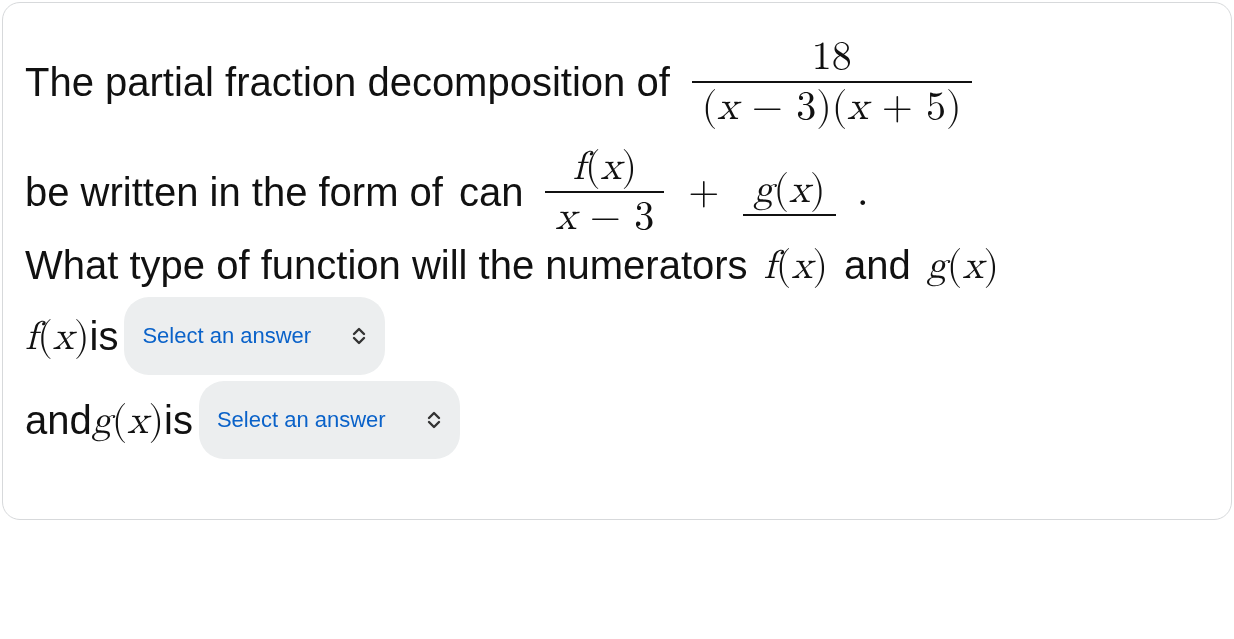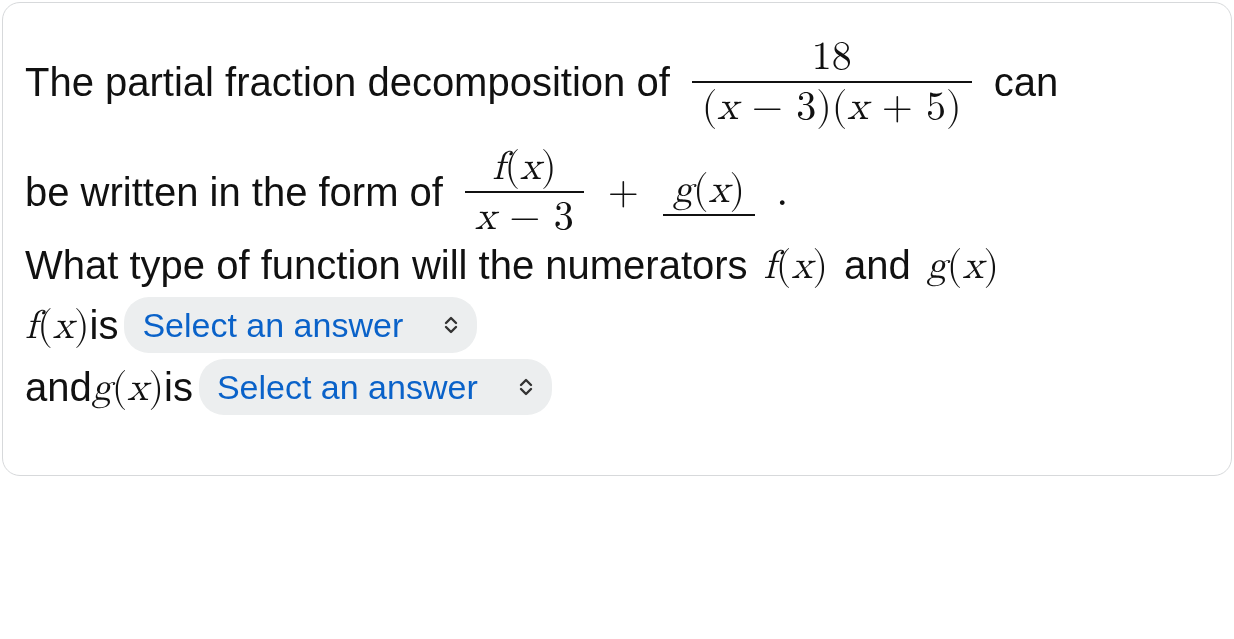--- a/index.html
+++ b/index.html
@@ -46,25 +46,25 @@
   .frac .den { padding: 2px 10px 0 10px; }
 
   .para2 { }
   .answers { margin-top: 4px; }
   .ans-line { display: flex; align-items: center; margin-top: 6px; }
 
   .selectbtn {
     display: inline-flex;
     align-items: center;
     height: 50px;
-    padding: 3px 18px;
+    padding: 14px 18px;
     margin-left: 6px;
     background: #eceeef;
     border-radius: 25px;
-    font-size: 34px;
+    font-size: 22px;
     color: #0a62c9;
     cursor: pointer;
     user-select: none;
   }
   .selectbtn .label { margin-right: 40px; }
   .chev {
     display: inline-flex;
     flex-direction: column;
     align-items: center;
     color: #3a3a3a;
@@ -84,23 +84,23 @@
     <span class="txt">The partial fraction decomposition of </span>
 
     <span class="frac">
       <span class="num math-r">18</span>
       <span class="bar"></span>
       <span class="den">
         <span class="math-r">(</span><span class="math-i">x</span><span class="math-r"> − </span><span class="math-r">3</span><span class="math-r">)(</span><span class="math-i">x</span><span class="math-r"> + </span><span class="math-r">5</span><span class="math-r">)</span>
       </span>
     </span>
 
+    <span class="txt">be written in the form of </span>
+
     <span class="txt"> can </span>
-
-    <span class="txt">be written in the form of </span>
 
     <span class="frac">
       <span class="num">
         <span class="math-i">f</span><span class="math-r">(</span><span class="math-i">x</span><span class="math-r">)</span>
       </span>
       <span class="bar"></span>
       <span class="den">
         <span class="math-i">x</span><span class="math-r"> − </span><span class="math-r">3</span>
       </span>
     </span>

